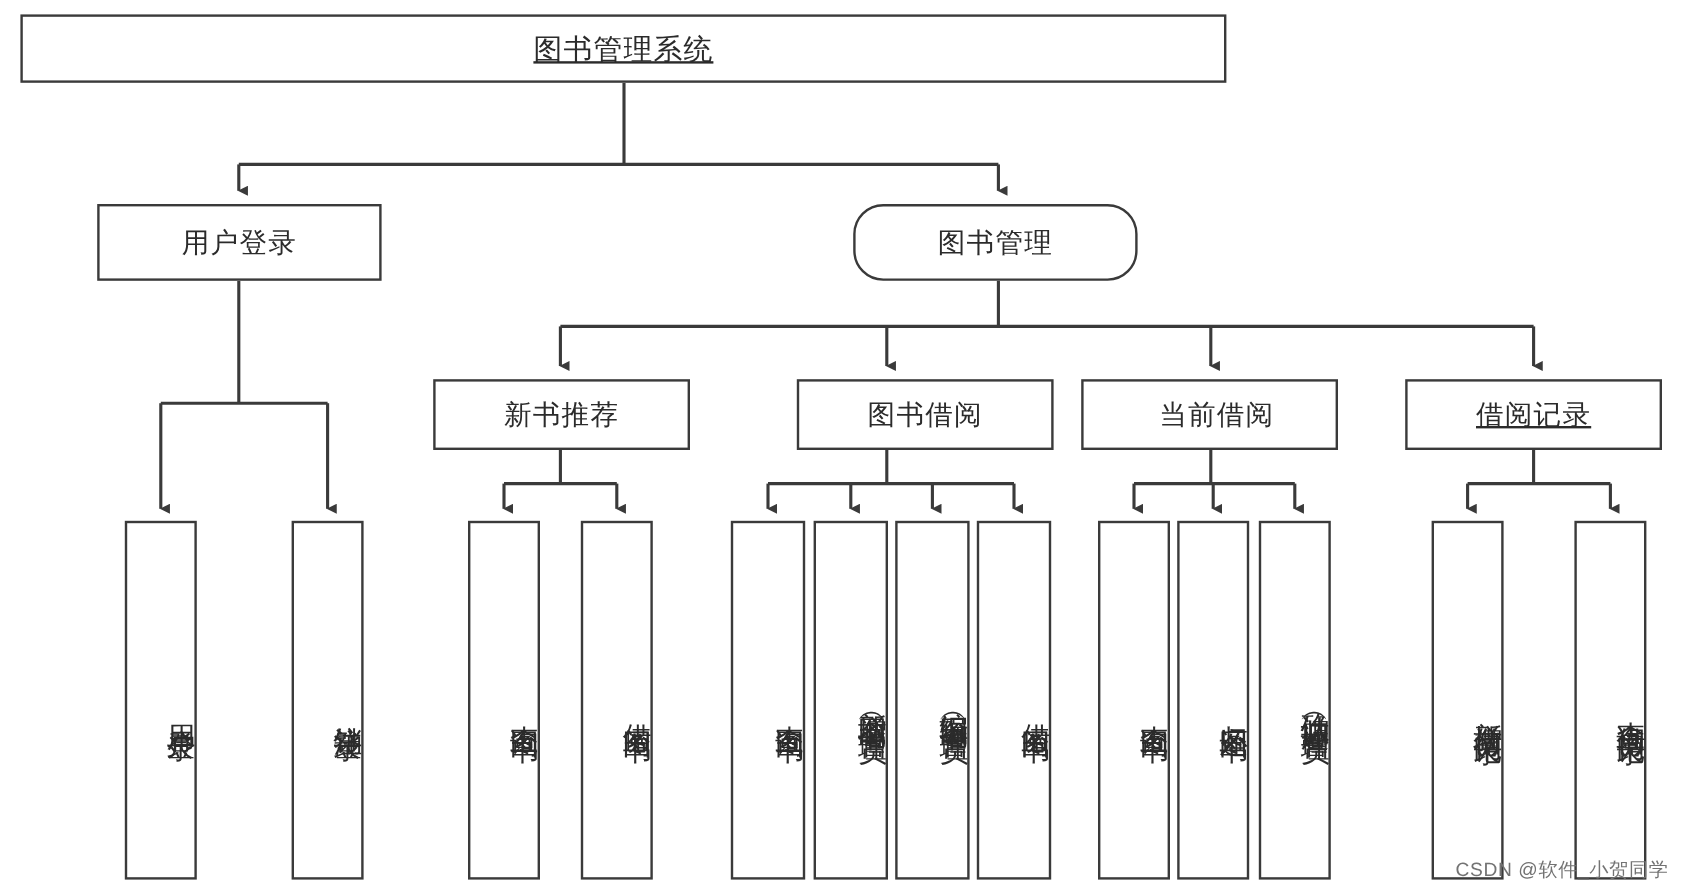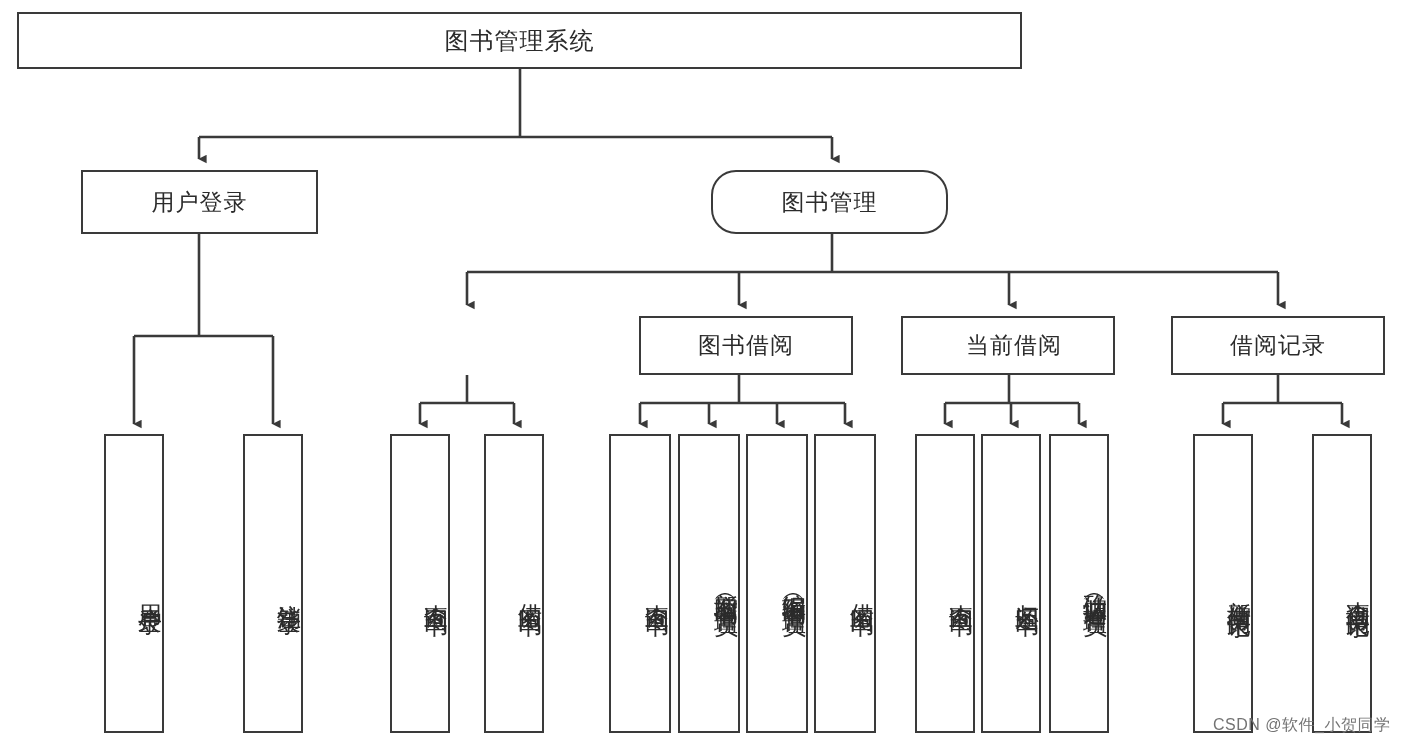--- a/index.html
+++ b/index.html
@@ -47,20 +47,21 @@
     align-items: flex-start;
     justify-content: center;
     padding-top: 14px;
     line-height: 1;
   }
   .node.vertical.topalign {
     align-items: flex-start;
   }
   .node.root {
     font-size: 24px;
+    text-decoration: underline;
   }
   .watermark {
     position: absolute;
     color: #737373;
     font-size: 16px;
     white-space: nowrap;
     letter-spacing: 0.5px;
     padding-left: 20px;
   }
 </style>
@@ -118,26 +119,27 @@
       <path d="M 1342 403 L 1342 424" marker-end="url(#arrowhead)"></path>
     </g>
   </svg>
 
   <div class="node horizontal root" style="left:17px; top:12px; width:1005px; height:57px;">图书管理系统</div>
 
   <div class="node horizontal" style="left:81px; top:170px; width:237px; height:64px;">用户登录</div>
 
   <div class="node horizontal" style="left:711px; top:170px; width:237px; height:64px;border-radius:25px;">图书管理</div>
 
+  <div class="node horizontal" style="left:361px; top:316px; width:214px; height:59px;">新书推荐</div>
 
-  <div class="node horizontal" style="left:639px; top:316px; width:214px; height:59px;">图书借阅</div>
+  <div class="node horizontal" style="left:664px; top:316px; width:214px; height:59px;">图书借阅</div>
 
   <div class="node horizontal" style="left:901px; top:316px; width:214px; height:59px;padding-left:12px;">当前借阅</div>
 
-  <div class="node horizontal" style="left:1171px; top:316px; width:214px; height:59px;">借阅记录</div>
+  <div class="node horizontal" style="left:1171px; top:316px; width:214px; height:59px;text-decoration:underline;">借阅记录</div>
 
   <div class="node vertical" style="left:104px; top:434px; width:60px; height:299px;">用户登录</div>
 
   <div class="node vertical" style="left:243px; top:434px; width:60px; height:299px;">注销登录</div>
 
   <div class="node vertical" style="left:390px; top:434px; width:60px; height:299px;">查询图书</div>
 
   <div class="node vertical" style="left:484px; top:434px; width:60px; height:299px;">借阅图书</div>
 
   <div class="node vertical" style="left:609px; top:434px; width:62px; height:299px;">查询图书</div>

